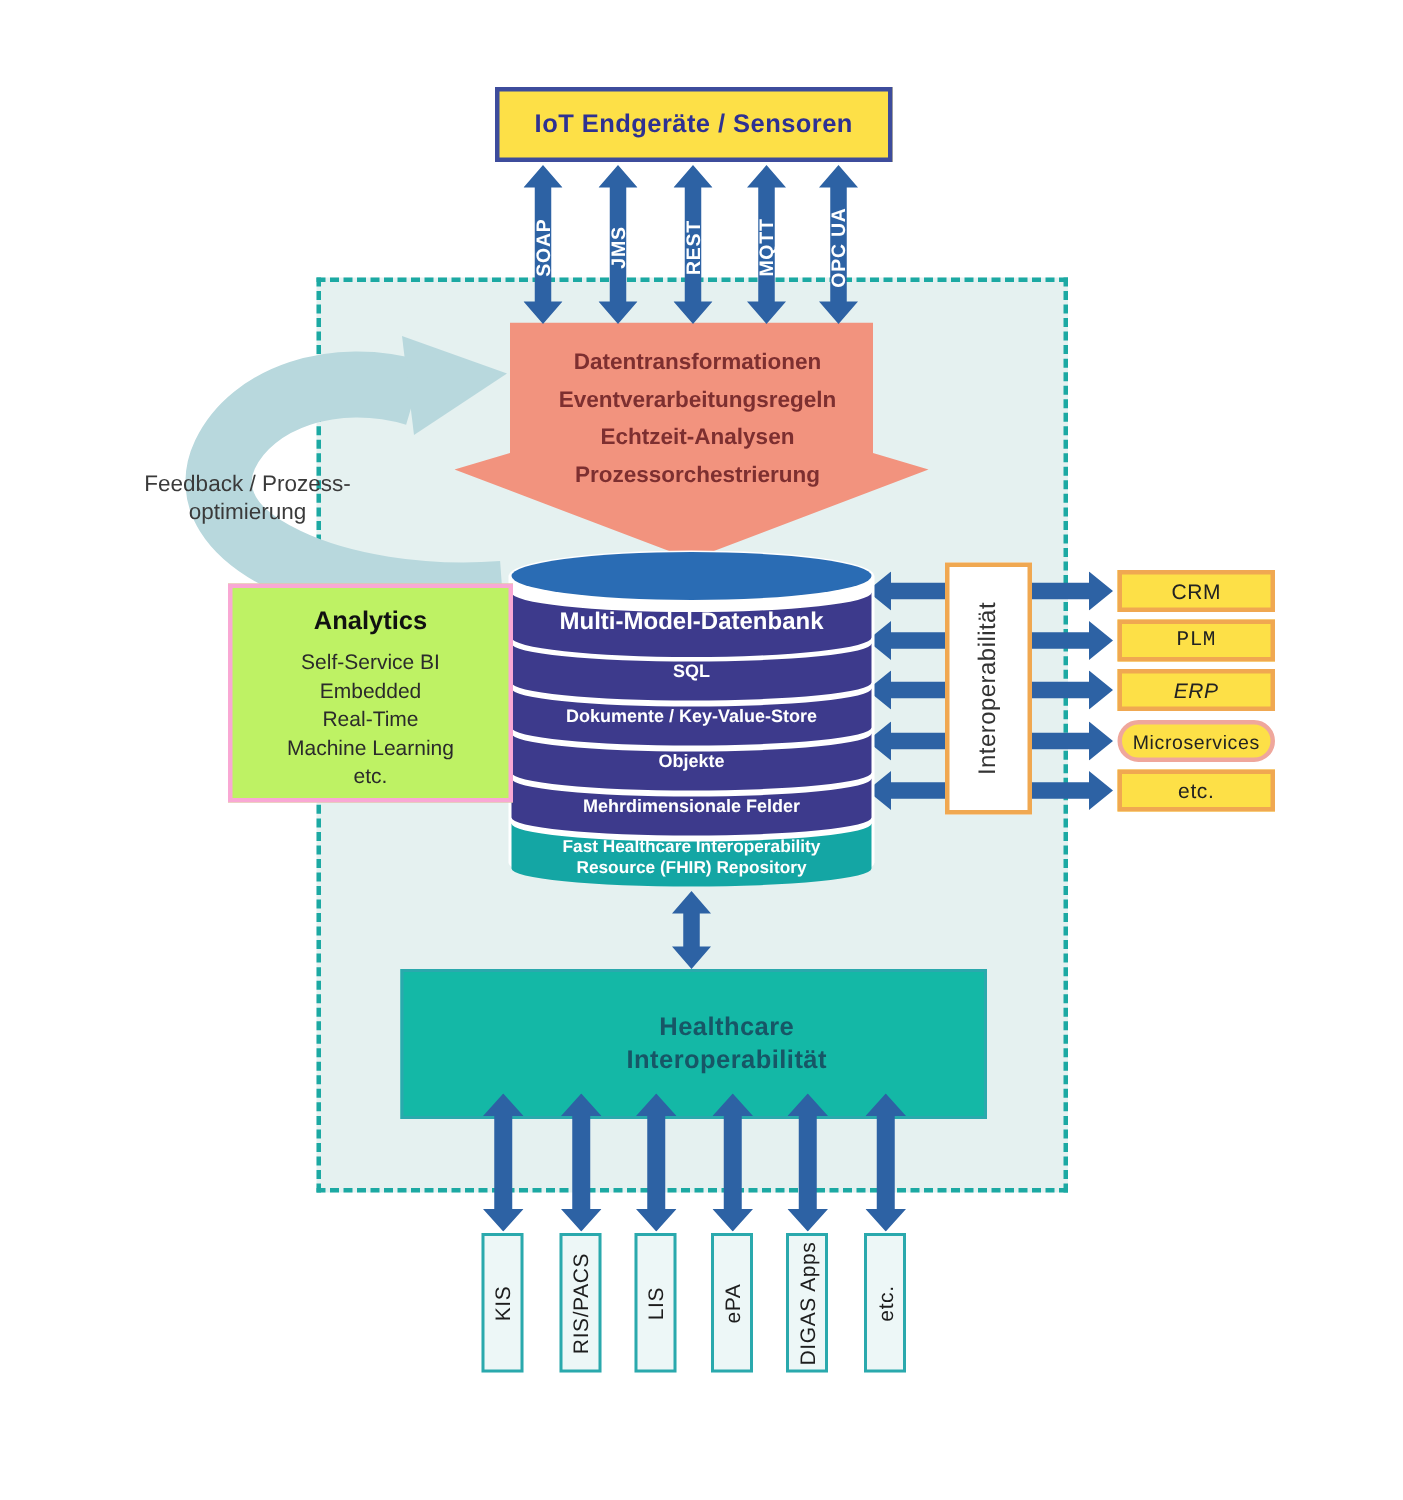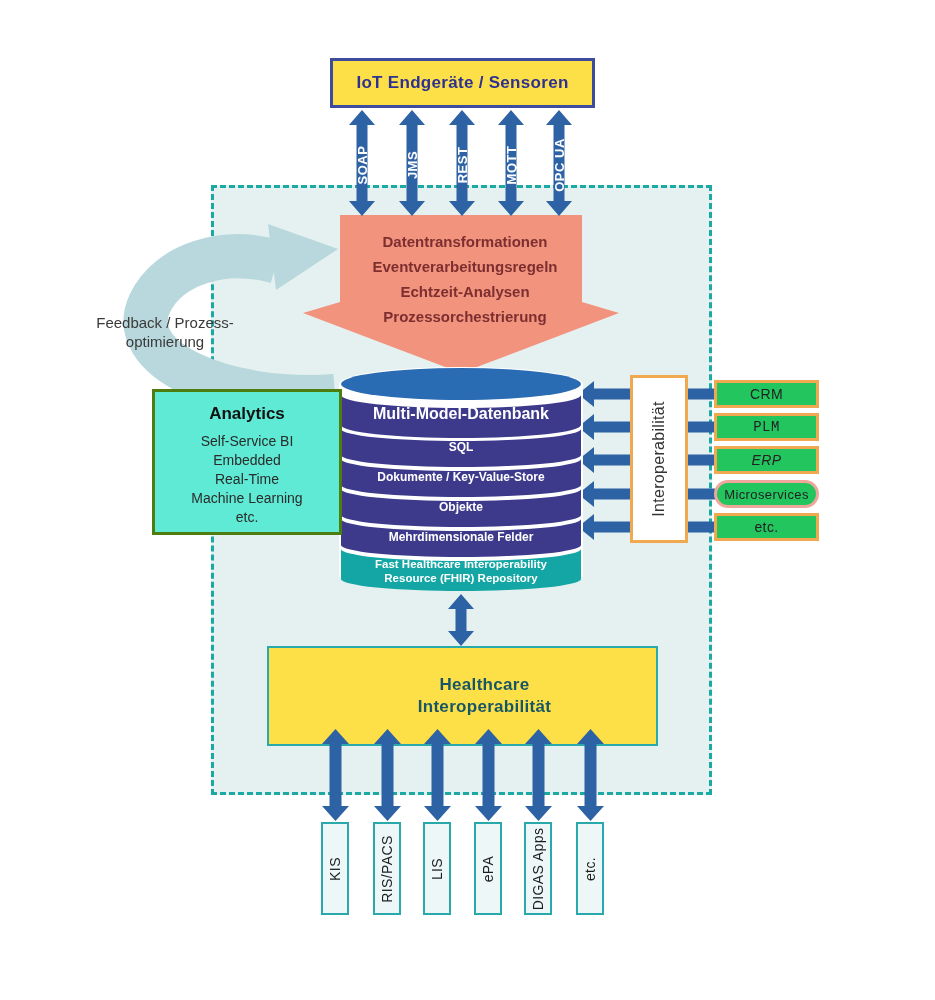--- a/index.html
+++ b/index.html
@@ -25,39 +25,39 @@
   
   .salmon-text { position:absolute; left:340px; top:229px; width:250px; z-index:4;
                  text-align:center; color:#7d2f30; font-weight:bold; font-size:15px; line-height:25px; }
 
   
   .feedback-text { position:absolute; left:70px; top:313px; width:190px; z-index:4;
                    text-align:center; color:#3a3a3a; font-weight:normal; font-size:15px; line-height:19px; }
 
   
   .analytics { position:absolute; left:152px; top:389px; width:190px; height:146px;
-               background:#5eead4; border:3px solid #4d7c0f; z-index:4; text-align:center; padding-top:12px; }
+               background:#bef264; border:3px solid #f9a8d4; z-index:4; text-align:center; padding-top:12px; }
   .analytics .title { font-size:17px; font-weight:bold; color:#111111; margin-bottom:8px; }
   .analytics .item { font-size:14px; color:#2b2b2b; line-height:19px; }
 
   
   .interop-box { position:absolute; left:630px; top:375px; width:58px; height:168px;
                  background:#ffffff; border:3px solid #f0a851; z-index:4; }
   .interop-label { position:absolute; left:50%; top:50%; transform:translate(-50%,-50%) rotate(-90deg);
                    white-space:nowrap; font-size:16px; color:#333333; letter-spacing:.3px; }
 
   
-  .sys-box { position:absolute; left:714px; width:105px; height:28px; background:#22c55e;
+  .sys-box { position:absolute; left:745px; width:105px; height:28px; background:#fde047;
              border:3px solid #f0a851; z-index:4; display:flex; align-items:center; justify-content:center;
              font-size:14px; color:#222222; letter-spacing:.4px; }
   .sys-box.pink { border-color:#efa79c; font-size:13px;border-radius:14px; }
 
   
   .healthcare { position:absolute; left:267px; top:646px; width:391px; height:100px;
-                background:#fde047; border:2px solid #2aa9ad; z-index:2;
+                background:#14b8a6; border:2px solid #2aa9ad; z-index:2;
                 display:flex; flex-direction:column; align-items:center; justify-content:center;
                 font-size:17px; font-weight:bold; color:#175666; line-height:22px; letter-spacing:.3px;padding-left:44px; }
 
   
   .clin-box { position:absolute; top:822px; width:28px; height:93px; background:#edf7f7;
               border:2px solid #2aa9ad; z-index:2; }
   .clin-label { position:absolute; left:50%; top:50%; transform:translate(-50%,-50%) rotate(-90deg);
                 white-space:nowrap; font-size:14px; color:#1d1d1d; letter-spacing:.4px; }
 </style>
 </head>

